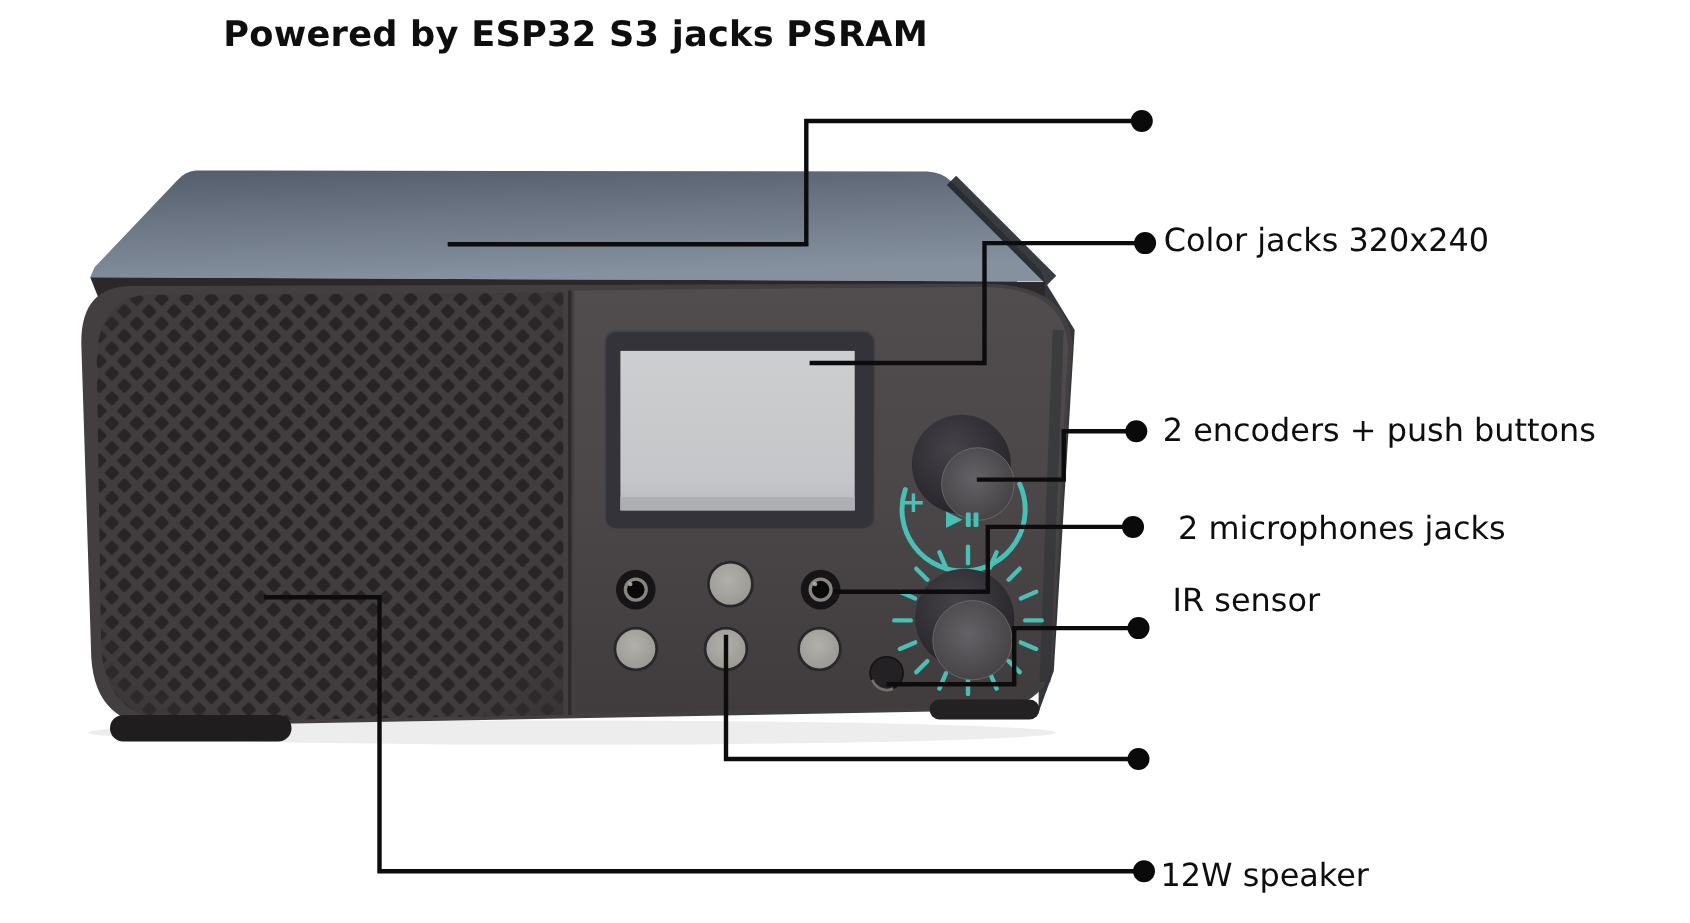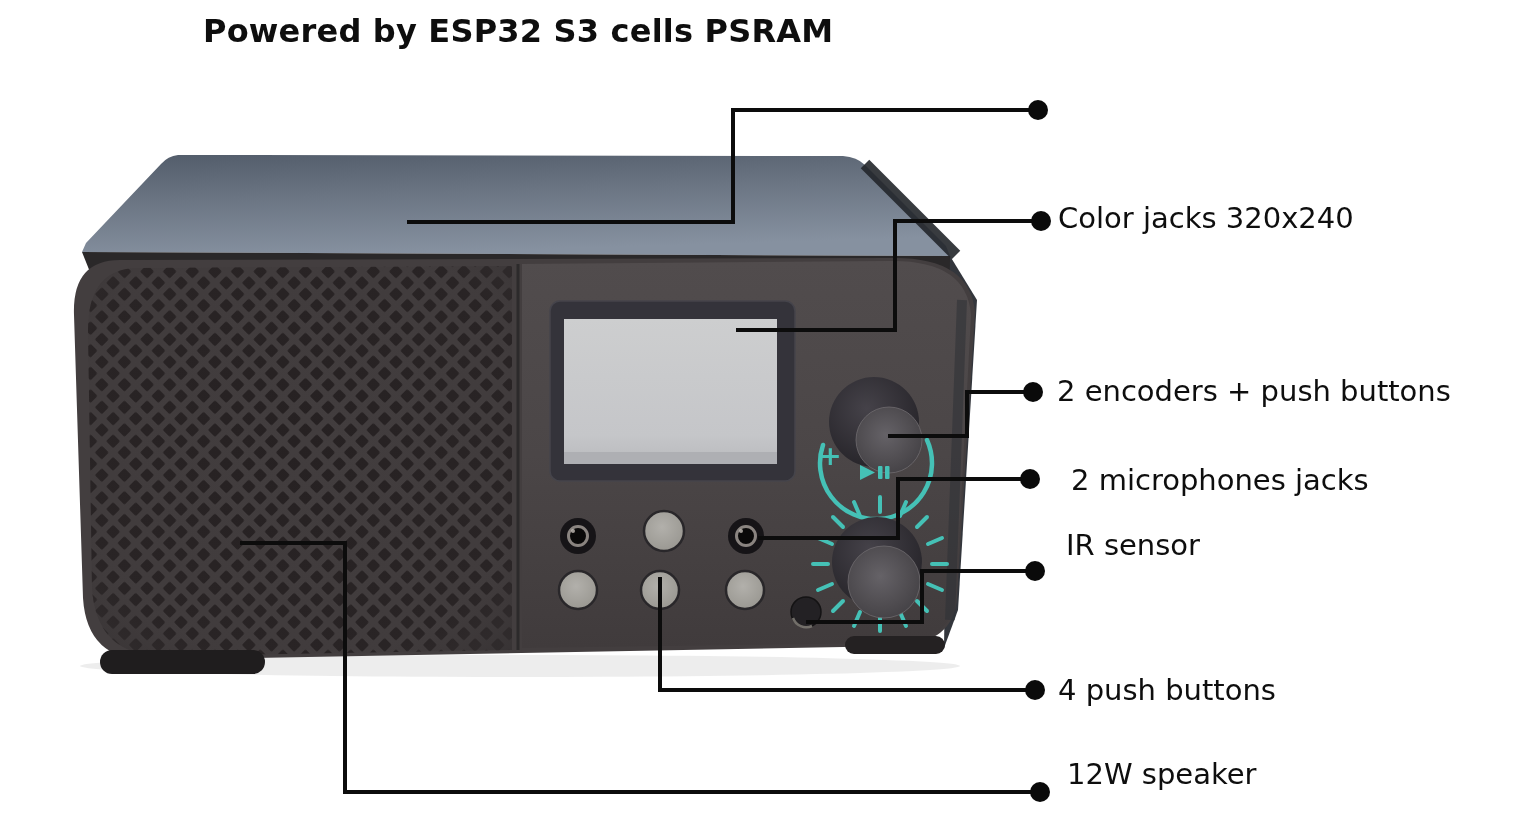--- a/index.html
+++ b/index.html
@@ -14,21 +14,21 @@
   }
   .callout-label{
     position:absolute;font-size:29px;font-weight:400;line-height:36px;white-space:nowrap;
   }
   .lbl-battery{left:1056px;top:65px;}
   .lbl-screen{left:1058px;top:200px;}
   .lbl-encoders{left:1014px;top:373px;margin-left:43px;}
   .lbl-mics{left:1071px;top:462px;}
   .lbl-ir{left:1066px;top:527px;}
   .lbl-push{left:1058px;top:672px;}
-  .lbl-speaker{left:1055px;top:756px;margin-left:12px;}
+  .lbl-speaker{left:1055px;top:777px;}
   .callout{stroke:#0c0c0c;stroke-width:4;fill:none;}
   .dot{fill:#0a0a0a;}
   .teal{stroke:#45c1b6;}
   .teal-fill{fill:#45c1b6;}
 </style>
 </head>
 <body>
 
 <div id="stage">
 
@@ -171,21 +171,20 @@
       <circle class="dot" cx="1038" cy="110" r="10"></circle>
       <circle class="dot" cx="1041" cy="221" r="10"></circle>
       <circle class="dot" cx="1033" cy="392" r="10"></circle>
       <circle class="dot" cx="1030" cy="479" r="10"></circle>
       <circle class="dot" cx="1035" cy="571" r="10"></circle>
       <circle class="dot" cx="1035" cy="690" r="10"></circle>
       <circle class="dot" cx="1040" cy="792" r="10"></circle>
     </g>
   </svg>
 
-  <div class="title">Powered by ESP32 S3 cells PSRAM</div>
+  <div class="title">Powered by ESP32 S3 jacks PSRAM</div>
 
   <div class="callout-label lbl-screen">Color jacks 320x240</div>
   <div class="callout-label lbl-encoders">2 encoders + push buttons</div>
   <div class="callout-label lbl-mics">2 microphones jacks</div>
   <div class="callout-label lbl-ir">IR sensor</div>
-  <div class="callout-label lbl-push">4 push buttons</div>
   <div class="callout-label lbl-speaker">12W speaker</div>
 </div>
 
 </body></html>

